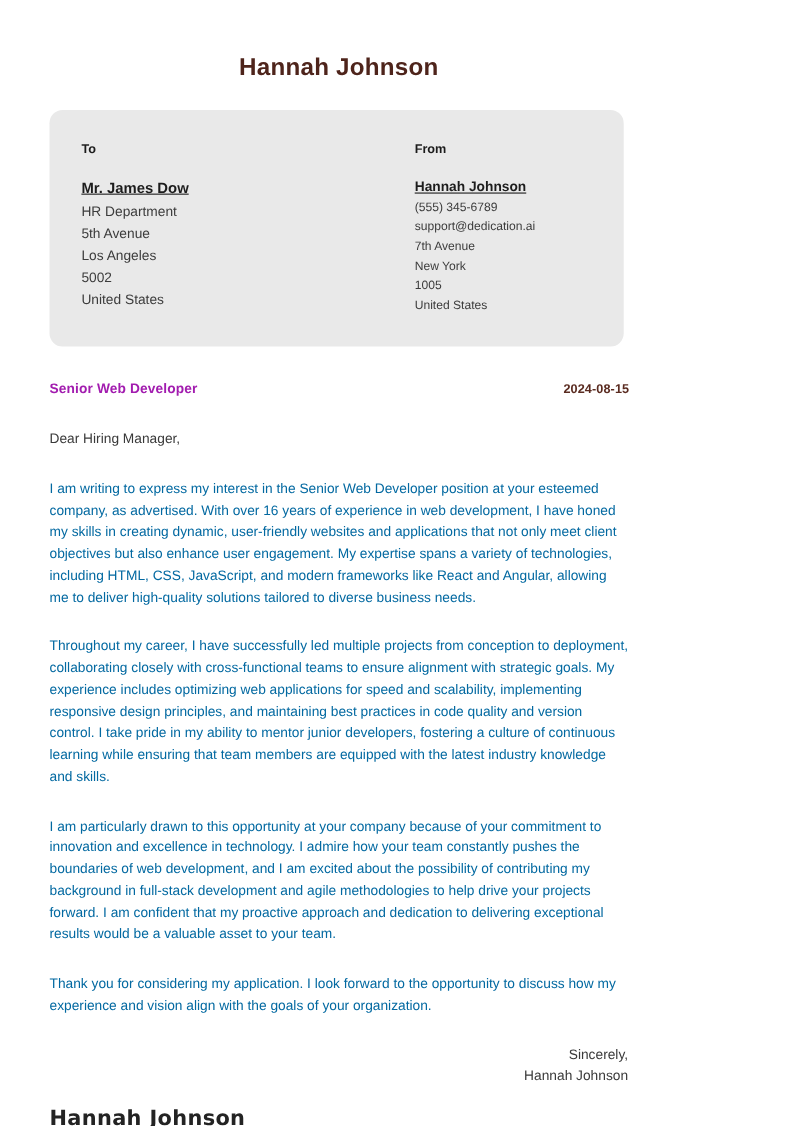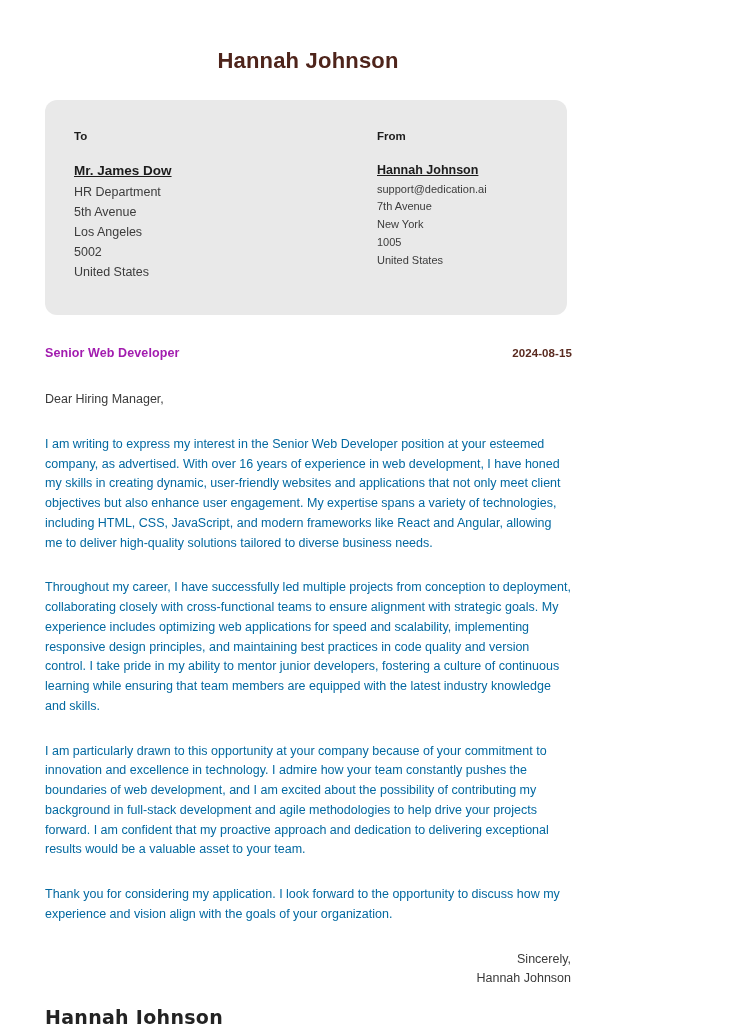--- a/index.html
+++ b/index.html
@@ -142,20 +142,21 @@
       <div class="addr-line">HR Department</div>
       <div class="addr-line">5th Avenue</div>
       <div class="addr-line">Los Angeles</div>
       <div class="addr-line">5002</div>
       <div class="addr-line">United States</div>
     </div>
 
     <div class="addr-col right">
       <div class="addr-label">From</div>
       <div class="addr-name">Hannah Johnson</div>
+      <div class="addr-line">(555) 345-6789</div>
       <div class="addr-line">support@dedication.ai</div>
       <div class="addr-line">7th Avenue</div>
       <div class="addr-line">New York</div>
       <div class="addr-line">1005</div>
       <div class="addr-line">United States</div>
     </div>
 
   </div>
 
   <div class="subject-row">

